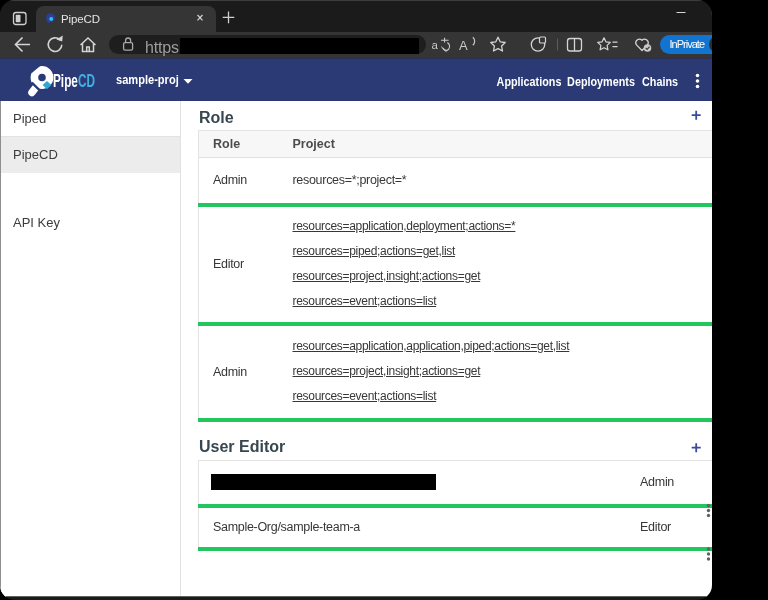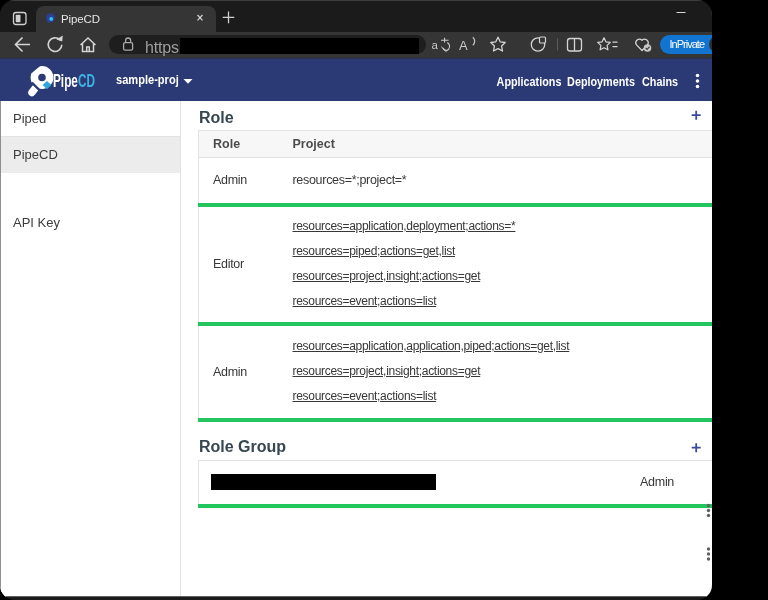--- a/index.html
+++ b/index.html
@@ -83,21 +83,21 @@
 
   <div class="abs" id="content"></div>
   <div class="abs" id="sidebar"></div>
   <div class="abs sideitem" style="top:101px;">Piped</div>
   <div class="abs" style="left:0;top:136px;width:181px;height:1px;background:#e2e2e2;"></div>
   <div class="abs sideitem" style="top:137px;background:#ececec;">PipeCD</div>
   <div class="abs sideitem" style="top:173px;margin-top:32px;">API Key</div>
 
   <h2 class="sect" style="top:109px;">Role</h2>
   <div class="addbtn" style="left:712px;top:110px;">ADD</div>
-  <h2 class="sect" style="top:438px;">Role Group</h2>
+  <h2 class="sect" style="top:438px;">User Editor</h2>
   <div class="addbtn" style="left:712px;top:442px;">ADD</div>
 
   <table class="mui" style="top:130px;">
     <tbody>
         <tr style="height:27px;">
           <th style="width:80px;">Role</th>
           <th>Project</th>
           <th style="width:40px;"></th>
         </tr>
     <tr style="height:47px;">
@@ -127,20 +127,25 @@
   </tbody>
     </table>
 
   <table class="mui" style="top:460px;">
     <tbody>
     <tr style="height:45px;">
           <td>
             <div style="width:225px;height:16px;background:#000;margin-left:-2px;"></div>
           </td>
         <td>Admin</td>
+          <td></td>
+        </tr>
+    <tr style="height:43px;">
+          <td>Sample-Org/sample-team-a</td>
+        <td>Editor</td>
           <td></td>
         </tr>
   </tbody>
     </table>
 
   <div class="abs" id="scrolltrack"></div>
   <div class="abs" id="scrollthumb"></div>
 
   <svg class="abs" style="left:0;top:0;" width="768" height="600" viewBox="0 0 768 600" fill="none" xmlns="http://www.w3.org/2000/svg">
 

